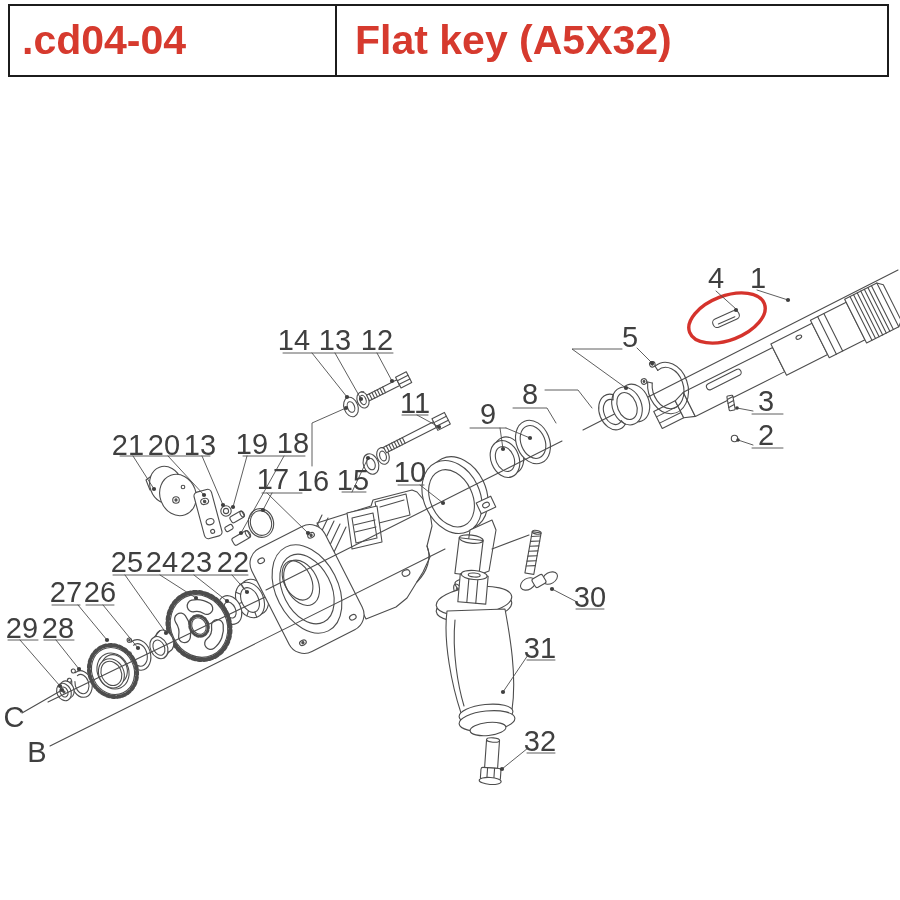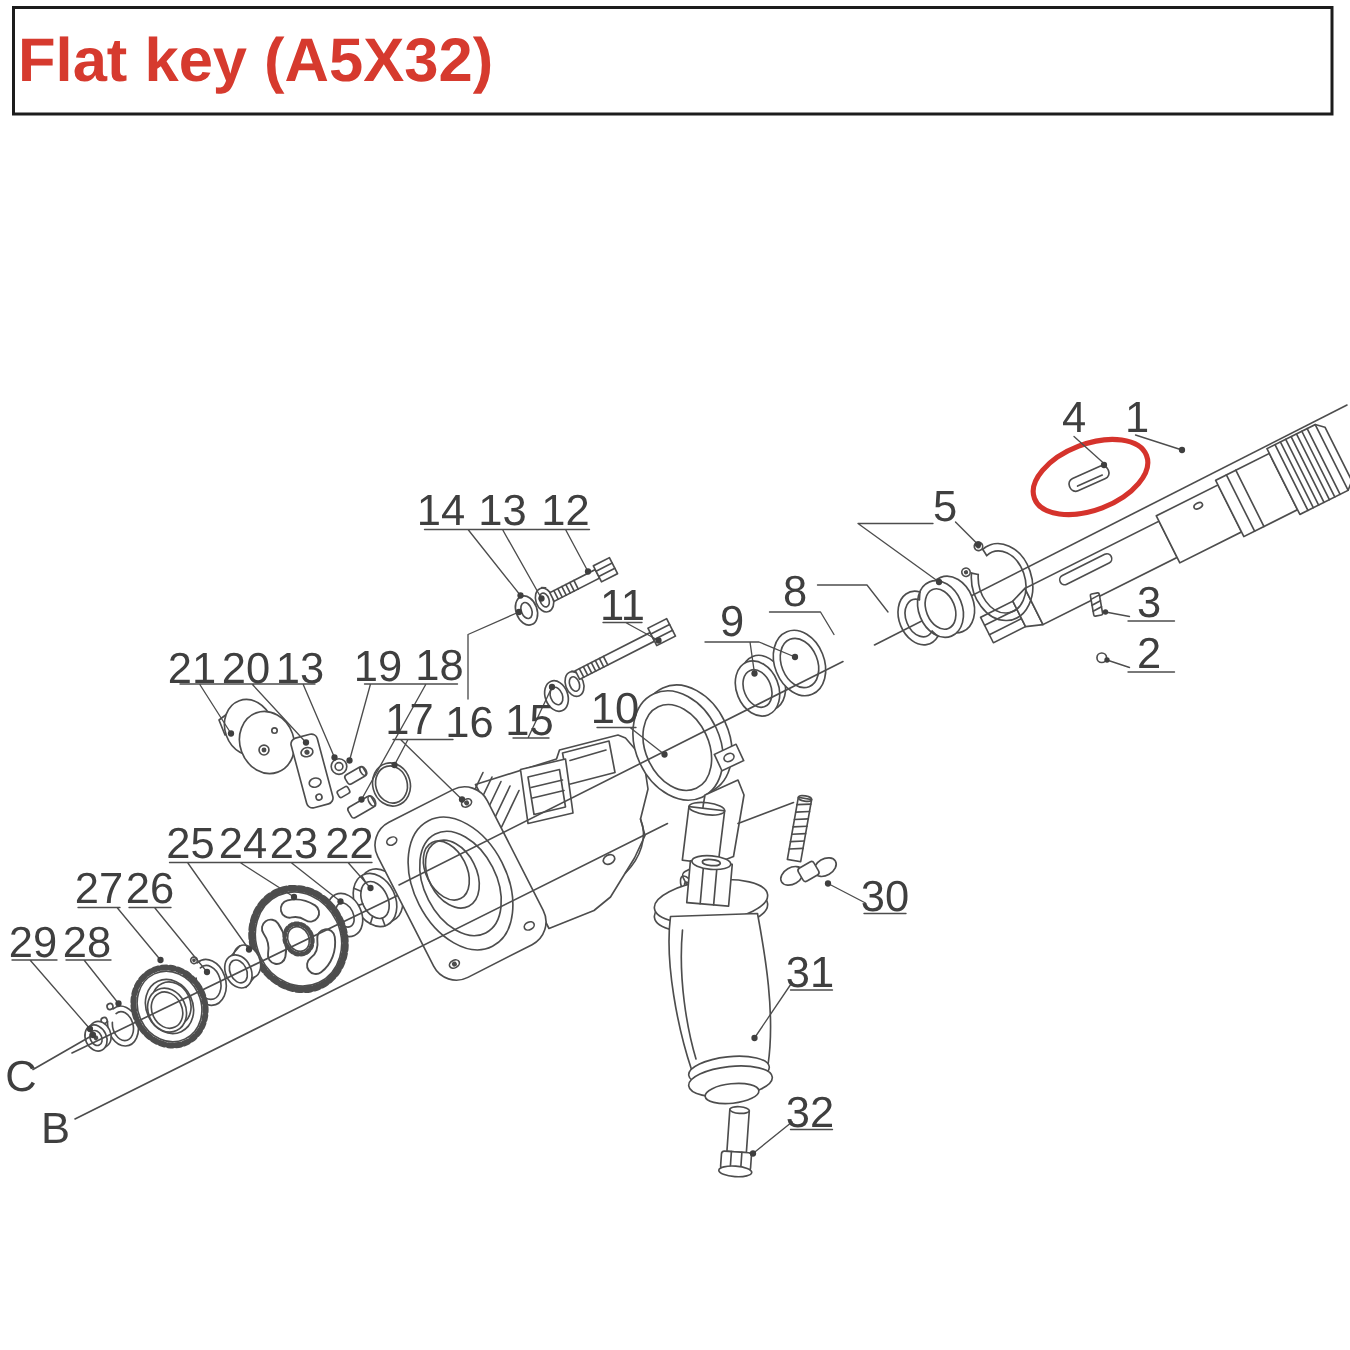--- a/index.html
+++ b/index.html
@@ -3,31 +3,32 @@
 <meta charset="utf-8">
 <style>
   html,body{margin:0;padding:0;background:#fff;}
   .page{position:relative;width:900px;height:900px;background:#fff;overflow:hidden;
         font-family:"Liberation Sans",sans-serif;}
   .hdr{position:absolute;left:8px;top:4px;width:881px;height:73px;
        border:2.5px solid #1c1c1c;display:flex;box-sizing:border-box;}
   .hdr .cell{display:flex;align-items:center;box-sizing:border-box;
        font-weight:bold;font-size:41px;color:var(--red,#d63a2e);letter-spacing:0px;}
   .hdr .c1{width:327px;border-right:2.5px solid #1c1c1c;padding-left:12px;}
-  .hdr .c2{flex:1;padding-left:2px;}
+  .hdr .c2{flex:1;padding-left:18px;}
   svg{position:absolute;left:0;top:0;}
   .plbl{font-family:"Liberation Sans",sans-serif;font-size:29px;fill:#3f3f3f;
         text-anchor:middle;font-weight:400;}
 </style>
 </head>
 <body>
 
 <div class="page">
 
   <div class="hdr">
+    <div class="cell c1">.cd04-04</div>
     <div class="cell c2">Flat key (A5X32)</div>
   </div>
 
   <svg id="dwg" width="900" height="900" viewBox="0 0 900 900">
     <g stroke="#4d4d4d" stroke-width="1.1" fill="none" stroke-linecap="round" stroke-linejoin="round">
 
       <line x1="583" y1="430" x2="898" y2="270"></line>
 
       <g transform="translate(658,420) rotate(-26.6)">
         <rect x="0" y="-9.5" width="24" height="19" fill="#fff"></rect>

